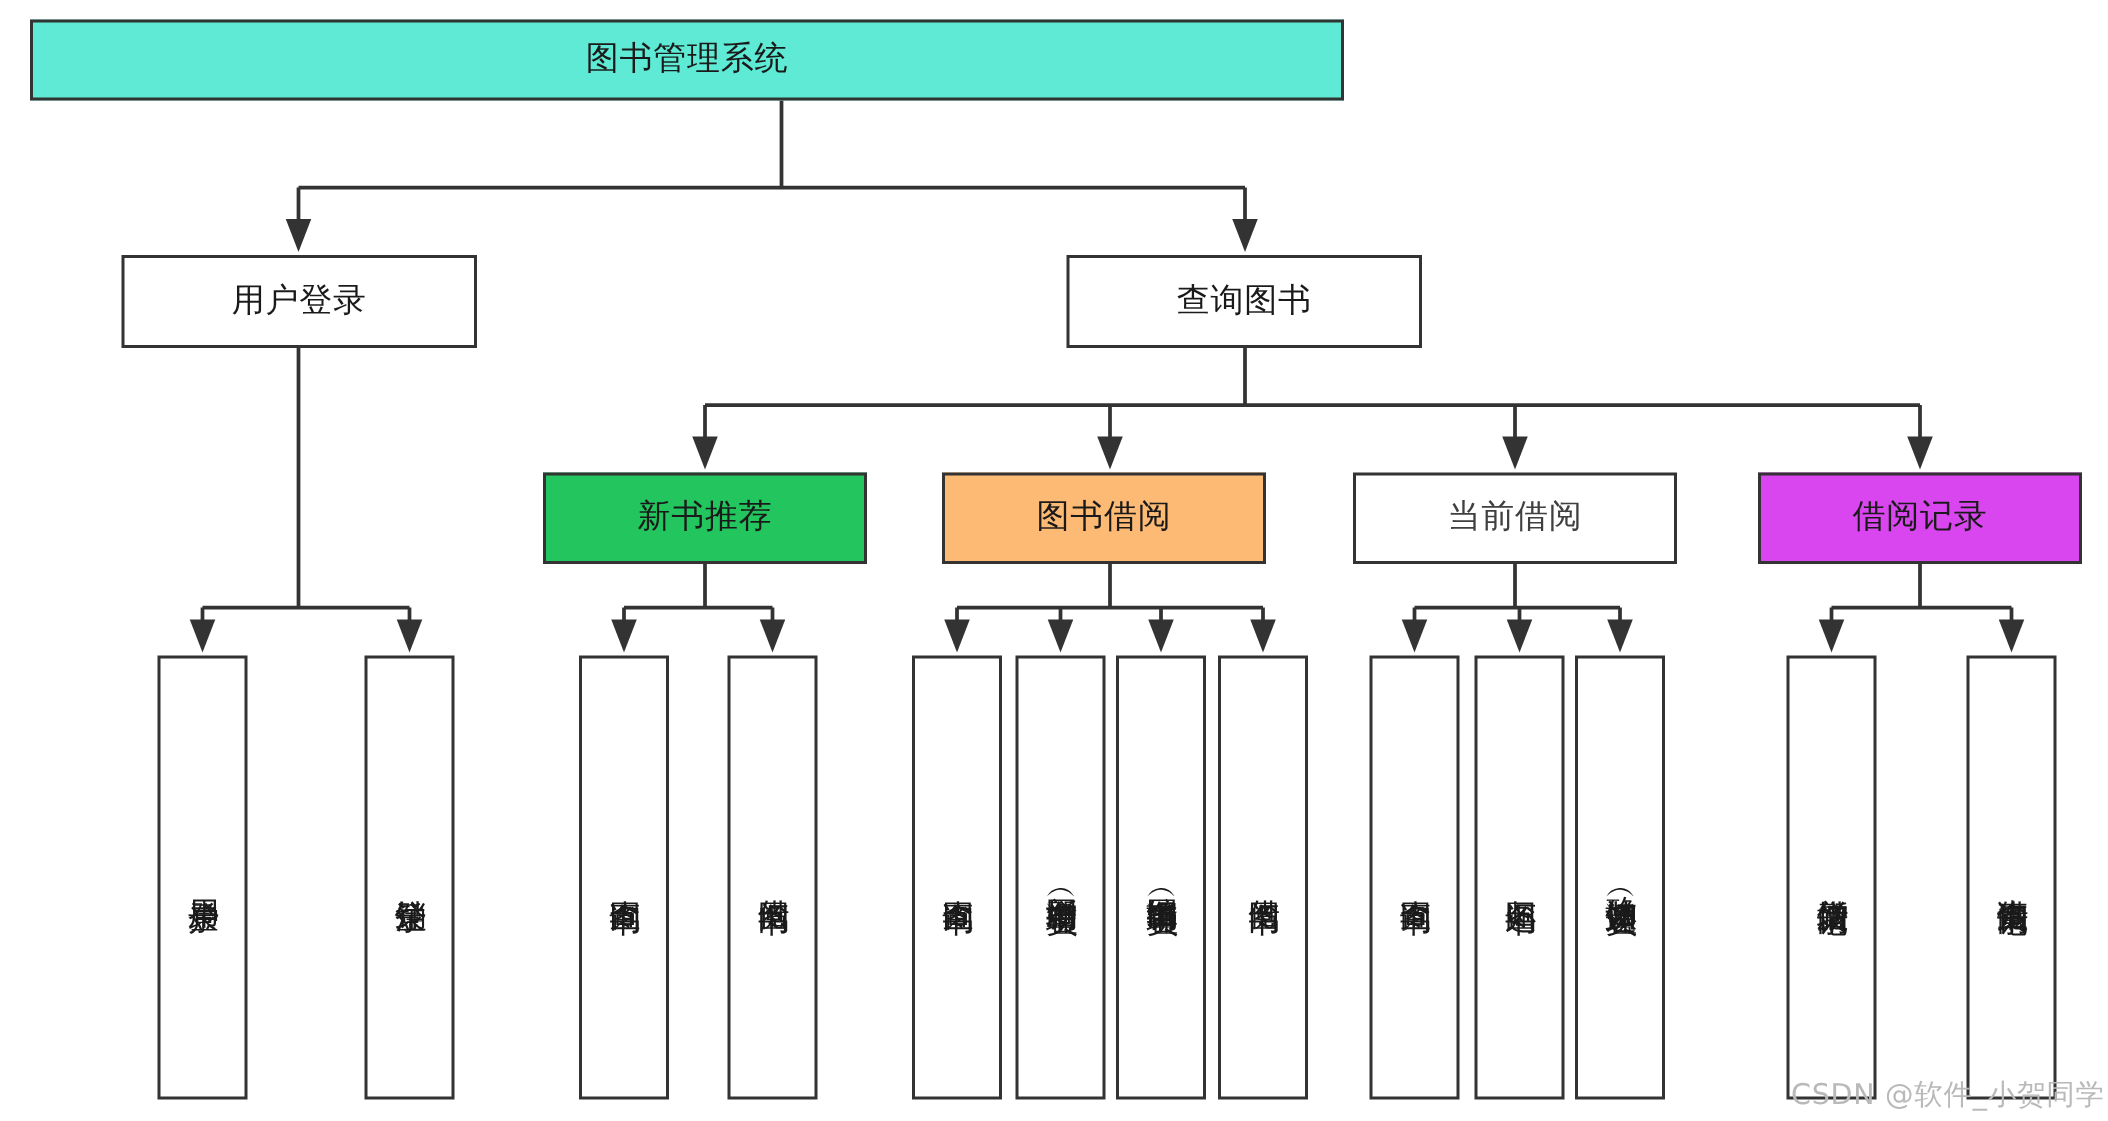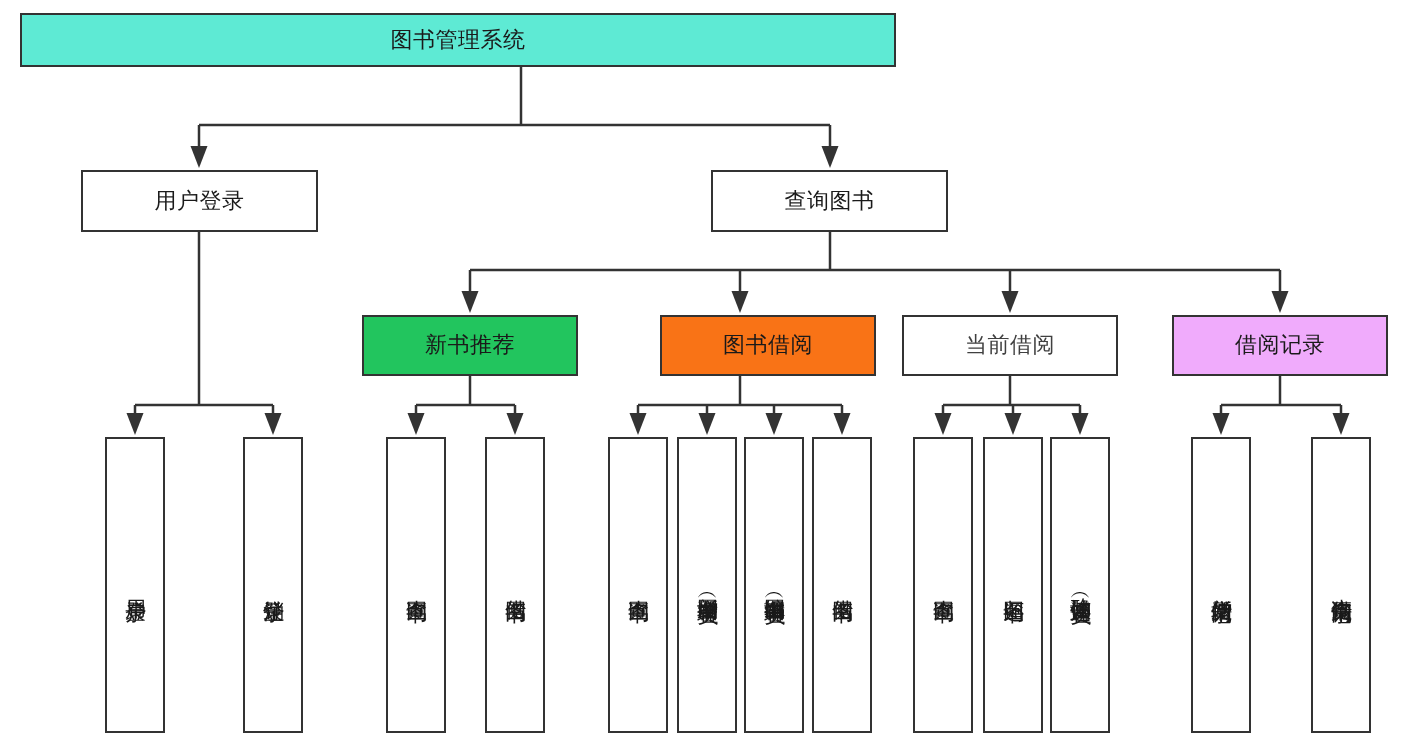--- a/index.html
+++ b/index.html
@@ -170,27 +170,27 @@
       </div>
       <div class="node-box" style="left: 81px; top: 170px; width: 237px; height: 62px; border-color: rgb(51, 51, 51); background: rgb(255, 255, 255);">
         <span class="node-label-h" style="color: rgb(26, 26, 26);">用户登录</span>
       </div>
       <div class="node-box" style="left: 711px; top: 170px; width: 237px; height: 62px; border-color: rgb(51, 51, 51); background: rgb(255, 255, 255);">
         <span class="node-label-h" style="color: rgb(26, 26, 26);">查询图书</span>
       </div>
       <div class="node-box" style="left: 362px; top: 315px; width: 216px; height: 61px; border-color: rgb(51, 51, 51); background: #22c55e;">
         <span class="node-label-h" style="color: rgb(26, 26, 26);">新书推荐</span>
       </div>
-      <div class="node-box" style="left: 660px; top: 315px; width: 216px; height: 61px; border-color: rgb(51, 51, 51); background: #f97316;">
+      <div class="node-box" style="left: 628px; top: 315px; width: 216px; height: 61px; border-color: rgb(51, 51, 51); background: #fdba74;">
         <span class="node-label-h" style="color: rgb(26, 26, 26);">图书借阅</span>
       </div>
       <div class="node-box" style="left: 902px; top: 315px; width: 216px; height: 61px; border-color: rgb(51, 51, 51); background: rgb(255, 255, 255);">
         <span class="node-label-h" style="color: #404040;">当前借阅</span>
       </div>
-      <div class="node-box" style="left: 1172px; top: 315px; width: 216px; height: 61px; border-color: rgb(51, 51, 51); background: #f0abfc;">
+      <div class="node-box" style="left: 1172px; top: 315px; width: 216px; height: 61px; border-color: rgb(51, 51, 51); background: #d946ef;">
         <span class="node-label-h" style="color: rgb(26, 26, 26);">借阅记录</span>
       </div>
       <div class="node-box" style="left: 105px; top: 437px; width: 60px; height: 296px; border-color: rgb(51, 51, 51); background: rgb(255, 255, 255);">
         <span class="node-label-v" style="color: rgb(26, 26, 26);">用户登录</span>
       </div>
       <div class="node-box" style="left: 243px; top: 437px; width: 60px; height: 296px; border-color: rgb(51, 51, 51); background: rgb(255, 255, 255);">
         <span class="node-label-v" style="color: rgb(26, 26, 26);">注销登录</span>
       </div>
       <div class="node-box" style="left: 386px; top: 437px; width: 60px; height: 296px; border-color: rgb(51, 51, 51); background: rgb(255, 255, 255);">
         <span class="node-label-v" style="color: rgb(26, 26, 26);">查询图书</span>
@@ -219,13 +219,14 @@
       <div class="node-box" style="left: 1050px; top: 437px; width: 60px; height: 296px; border-color: rgb(51, 51, 51); background: rgb(255, 255, 255);">
         <span class="node-label-v" style="color: rgb(26, 26, 26);">确认归还（管理员）</span>
       </div>
       <div class="node-box" style="left: 1191px; top: 437px; width: 60px; height: 296px; border-color: rgb(51, 51, 51); background: rgb(255, 255, 255);">
         <span class="node-label-v" style="color: rgb(26, 26, 26);">新增借阅记录</span>
       </div>
       <div class="node-box" style="left: 1311px; top: 437px; width: 60px; height: 296px; border-color: rgb(51, 51, 51); background: rgb(255, 255, 255);">
         <span class="node-label-v" style="color: rgb(26, 26, 26);">查询借阅记录</span>
       </div>
     </div>
+  <div class="watermark" style="left: 1194px; top: 717px;">CSDN @软件_小贺同学</div>
 </div>
 
 </body></html>

